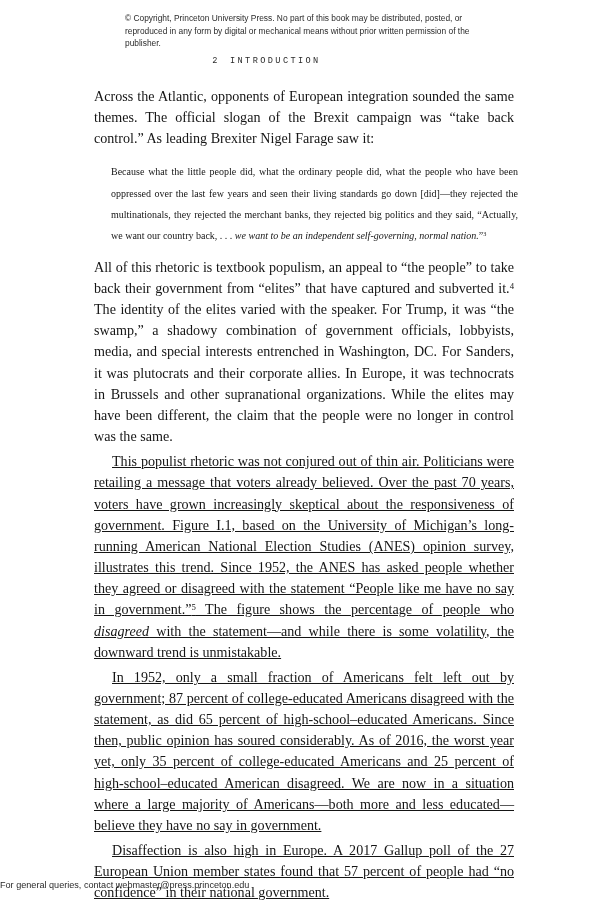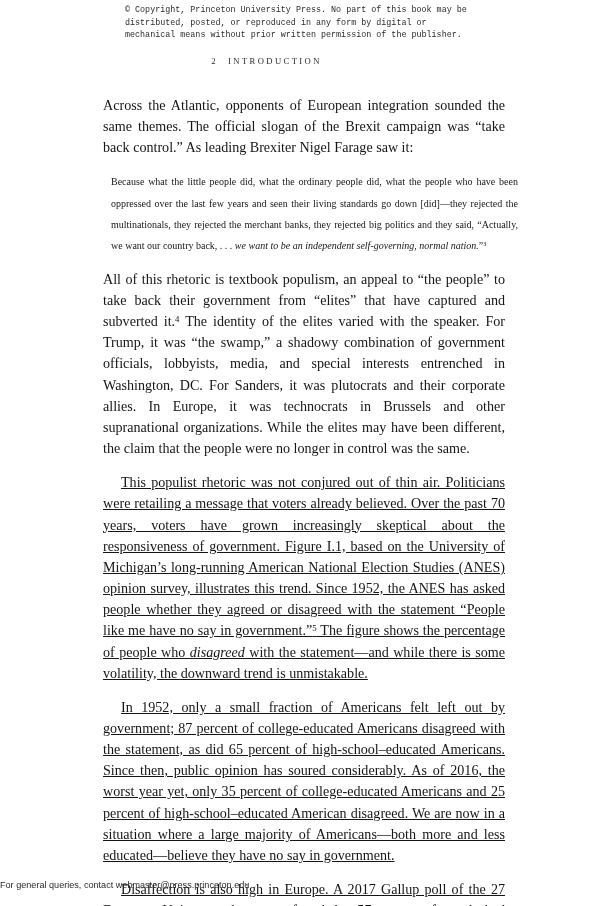--- a/index.html
+++ b/index.html
@@ -14,57 +14,57 @@
     background: #ffffff;
     overflow: hidden;
     font-family: "Liberation Serif", serif;
     color: #151515;
   }
 
   
   .copyright {
     position: absolute;
     left: 125px;
-    top: 4px;
+    top: 12px;
     width: 350px;
-    font-family: Liberation Mono, monospace;
+    font-family: Liberation Sans, sans-serif;
     font-size: 8.4px;
     line-height: 12.6px;
     color: #2b2b2b;
     text-align: left;
   }
 
   
   .running-head {
     position: absolute;
     left: 0;
     top: 56px;
     width: 533px;
     text-align: center;
-    font-family: Liberation Serif, serif;
+    font-family: Liberation Mono, monospace;
     font-size: 8.6px;
     color: #2a2a2a;
   }
   .running-head .folio {
     letter-spacing: 0.5px;
     margin-right: 12px;
   }
   .running-head .title {
     letter-spacing: 2.4px;
   }
 
   
   .textblock {
     position: absolute;
     left: 90px;
     top: 82px;
     width: 428px;
   }
   p {
-    margin: 13px;
+    margin: 4px;
     font-size: 14.1px;
     line-height: 21.15px;
     text-align: justify;
     text-justify: inter-word;
     hyphens: manual;
     color: #151515;
   }
   p.indent {
     text-indent: 18px;
     text-decoration: underline;

